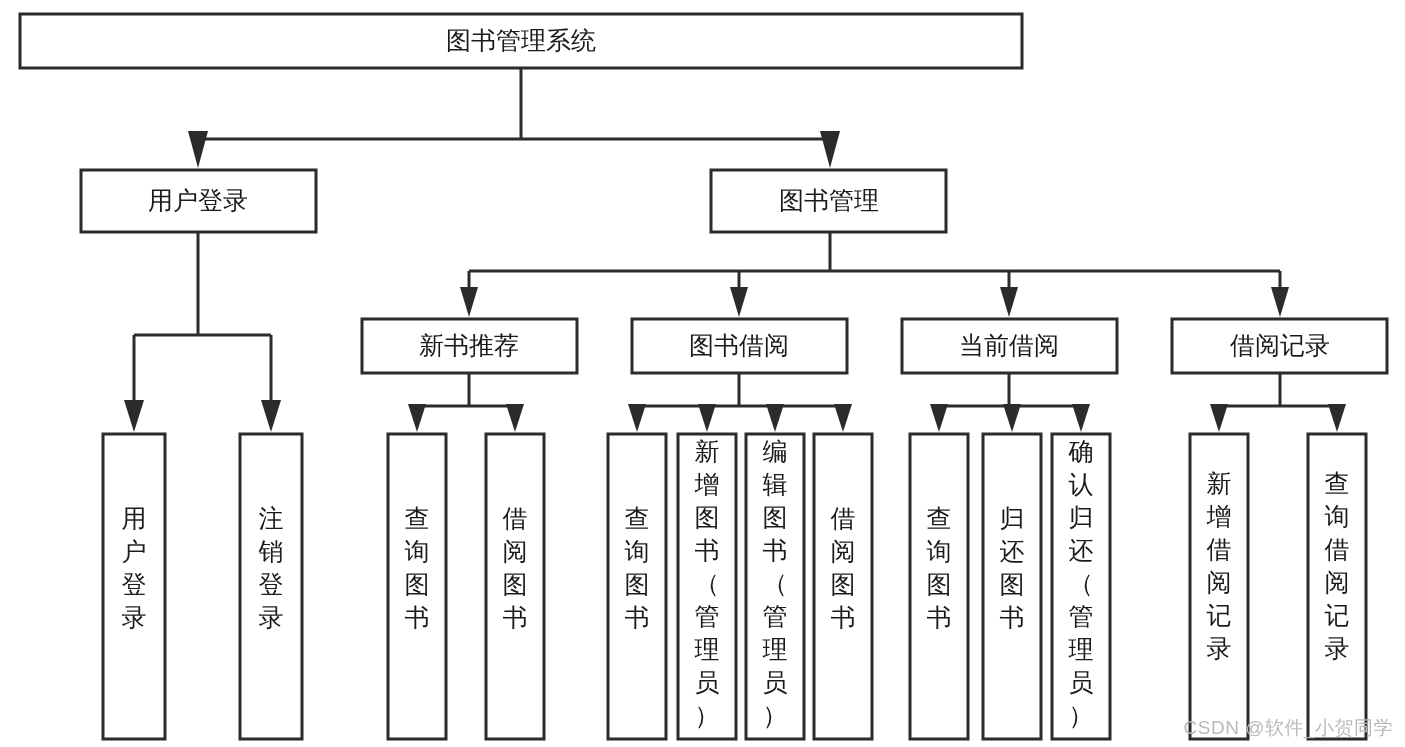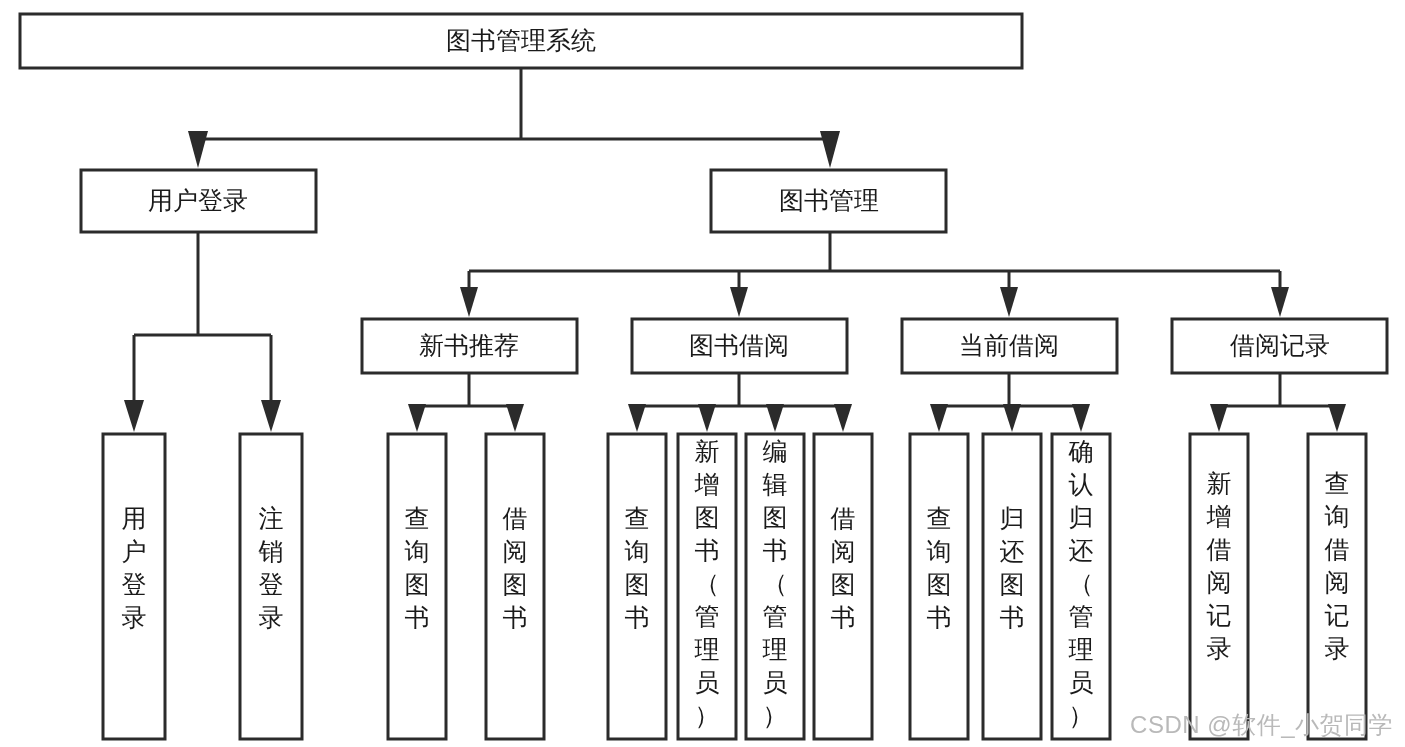--- a/index.html
+++ b/index.html
@@ -52,21 +52,21 @@
     font-family: "Liberation Sans", "DejaVu Sans", sans-serif;
     font-size: 25px;
     fill: #1a1a1a;
     text-anchor: middle;
   }
   .watermark {
     position: absolute;
     right: 12px;
     bottom: 6px;
     font-family: "Liberation Sans", "DejaVu Sans", sans-serif;
-    font-size: 24px;
+    font-size: 19px;
     color: #b9b9b9;
     letter-spacing: 0.5px;
     white-space: nowrap;
     user-select: none;
   }
 </style>
 </head>
 <body>
 
 <div id="diagram-root">

